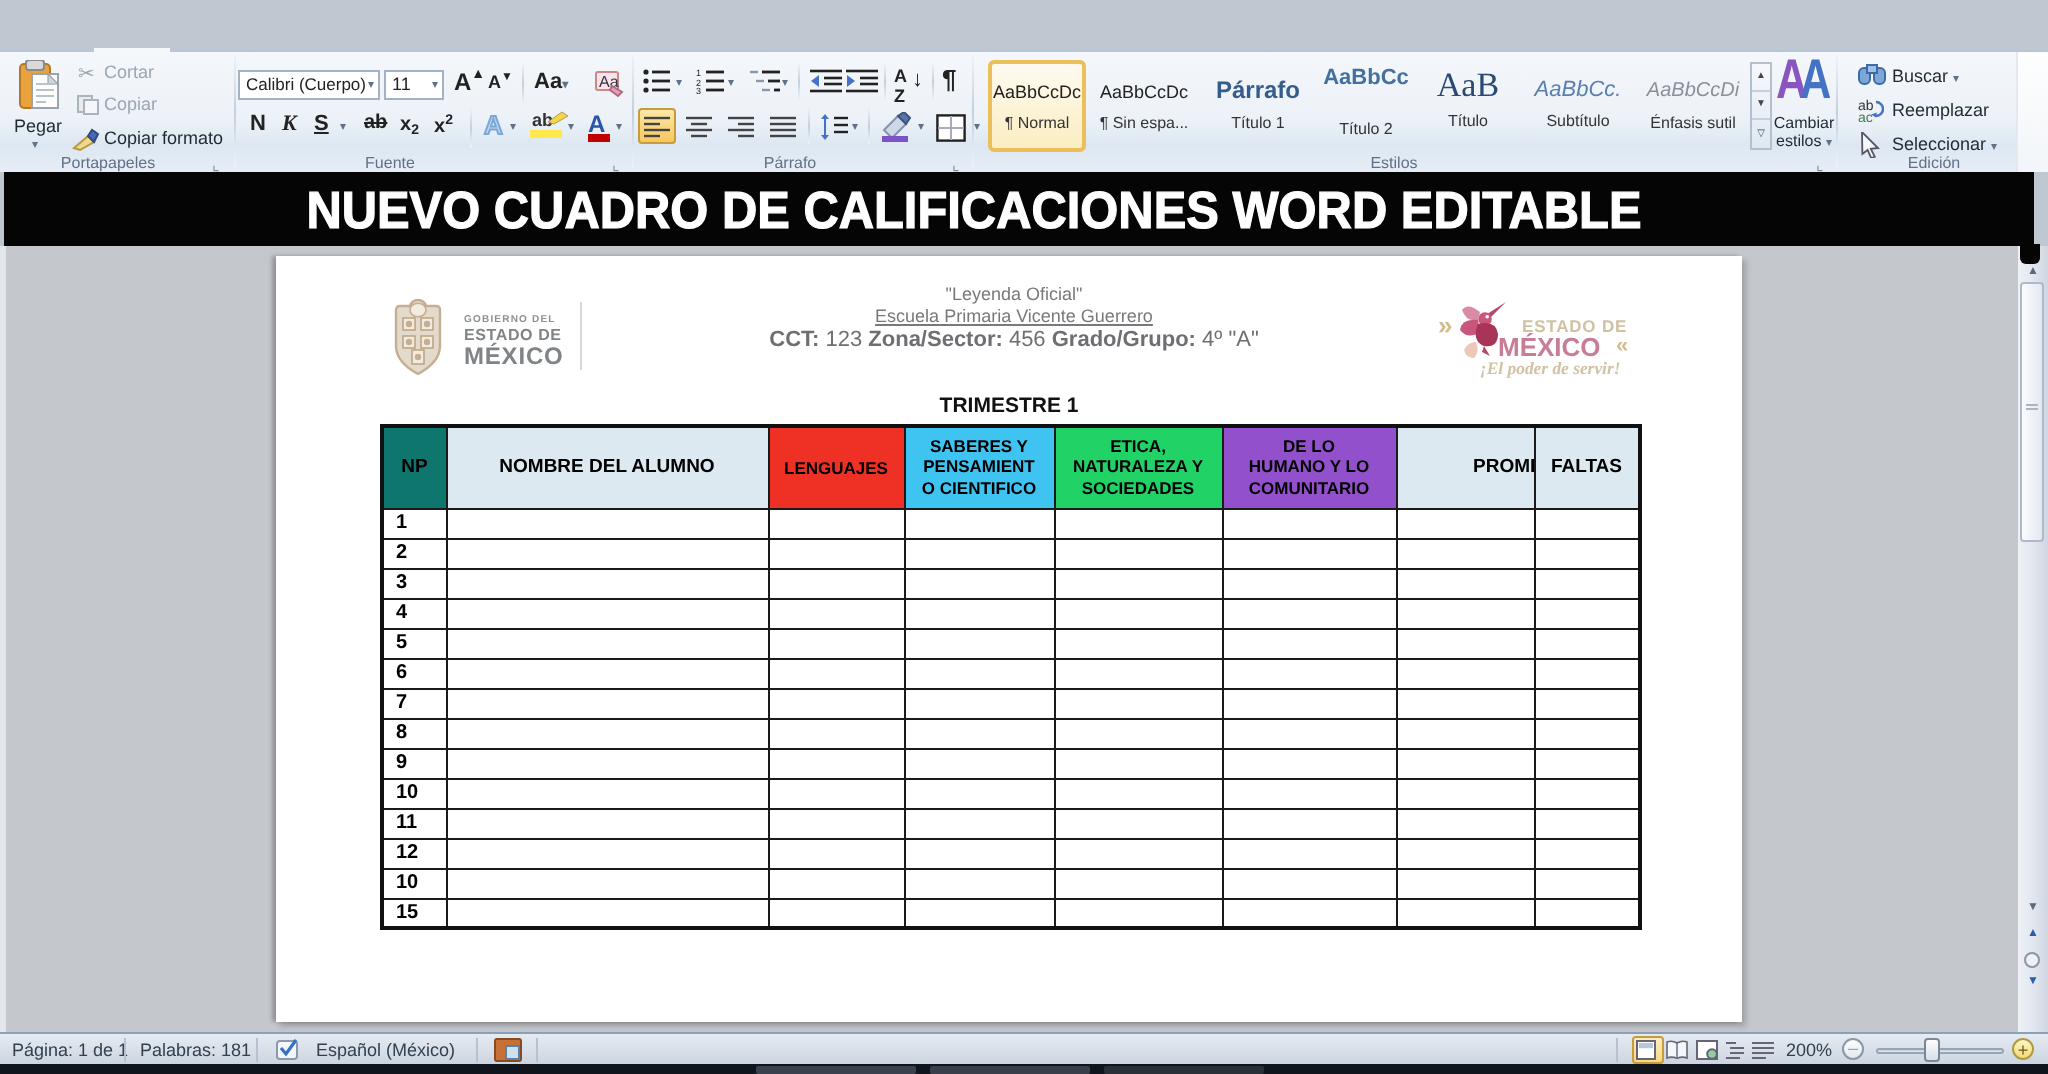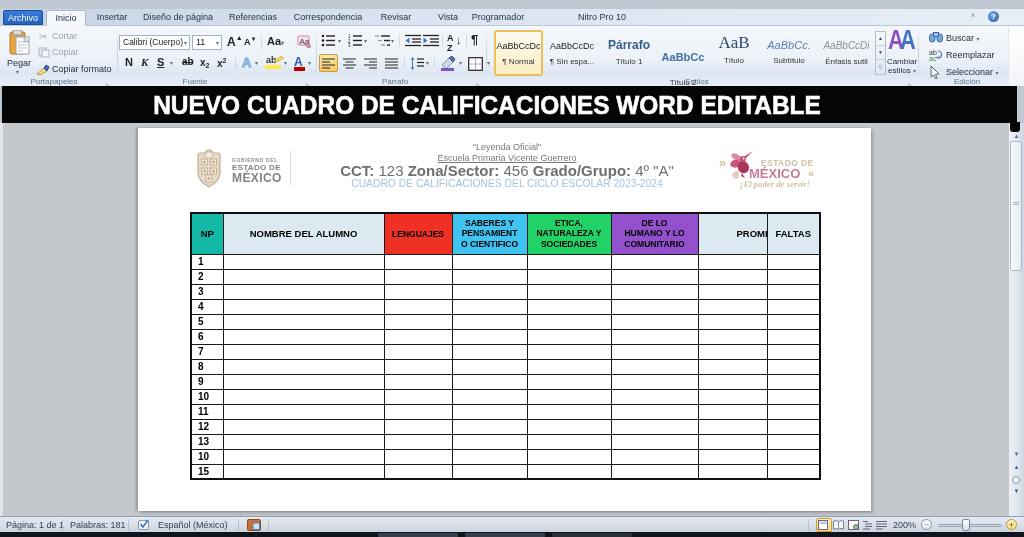--- a/index.html
+++ b/index.html
@@ -62,34 +62,20 @@
 
 
 #gridtable { border-collapse:collapse; table-layout:fixed; border:2px solid #111; }
 #gridtable td { border:1px solid #1a1a1a; font-size:9px; padding:0; overflow:hidden; }
 #gridtable tr:first-child td { border-width:1.5px; }
 </style>
 </head>
 <body>
 <div id="win">
 
-  <div class="abs" id="tabrow">
-    <div class="tab" id="tab-archivo">Archivo</div>
-    <div class="tab" id="tab-inicio">Inicio</div>
-    <div class="tab" style="left:92px;width:40px;">Insertar</div>
-    <div class="tab" style="left:138px;width:80px;">Diseño de página</div>
-    <div class="tab" style="left:224px;width:58px;">Referencias</div>
-    <div class="tab" style="left:288px;width:80px;">Correspondencia</div>
-    <div class="tab" style="left:374px;width:44px;">Revisar</div>
-    <div class="tab" style="left:430px;width:36px;">Vista</div>
-    <div class="tab" style="left:466px;width:64px;">Programador</div>
-    <div class="tab" style="left:564px;width:76px;">Nitro Pro 10</div>
-    <div class="abs" id="ribbon-min">˄</div>
-    <div class="abs" id="ribbon-help">?</div>
-  </div>
 
   <div class="abs" style="left:47px;top:24px;width:38px;height:2px;background:#f5f8fb;z-index:20;"></div>
   <div class="abs" id="ribbon">
     
     <svg class="abs" style="left:9px;top:4px;" width="22" height="27" viewBox="0 0 22 27">
       <rect x="1" y="2" width="15" height="22" rx="2" fill="#e8a33d" stroke="#b5762a"></rect>
       <rect x="4" y="0" width="9" height="5" rx="1.5" fill="#d9d9d9" stroke="#8a8a8a"></rect>
       <path d="M7 8 h12 l0 4 -4 -1 z" fill="#fff" stroke="#9aa4ad" stroke-width="0.6"></path>
       <rect x="7" y="7" width="13" height="17" fill="#fdfdfd" stroke="#9aa4ad"></rect>
       <path d="M15 7 l5 5 -5 0 z" fill="#cfd6dc" stroke="#9aa4ad" stroke-width="0.6"></path>
@@ -286,21 +272,21 @@
     </div>
     <div class="abs" style="left:548px;top:4px;width:48px;height:46px;">
       <div style="font-size:9px;color:#222;text-align:center;margin-top:11px;">AaBbCcDc</div>
       <div style="font-size:8px;color:#333;text-align:center;margin-top:6px;">¶ Sin espa...</div>
     </div>
     <div class="abs" style="left:606px;top:4px;width:46px;height:46px;">
       <div style="font-size:12px;font-weight:bold;color:#345d8c;text-align:center;margin-top:8px;">Párrafo</div>
       <div style="font-size:8px;color:#333;text-align:center;margin-top:5px;">Título 1</div>
     </div>
     <div class="abs" style="left:660px;top:4px;width:46px;height:46px;">
-      <div style="font-size:11px;font-weight:bold;color:#44709f;text-align:center;margin-top:21px;">AaBbCc</div>
+      <div style="font-size:11px;font-weight:bold;color:#44709f;text-align:center;margin-top:3px;">AaBbCc</div>
       <div style="font-size:8px;color:#333;text-align:center;margin-top:15px;">Título 2</div>
     </div>
     <div class="abs" style="left:712px;top:4px;width:44px;height:46px;">
       <div style="font-size:17px;color:#2a4a72;text-align:center;margin-top:3px;font-family:'Liberation Serif',serif;">AaB</div>
       <div style="font-size:8px;color:#333;text-align:center;margin-top:3px;">Título</div>
     </div>
     <div class="abs" style="left:820px;top:4px;width:53px;height:46px;">
       <div style="font-size:10px;font-style:italic;color:#8a9099;text-align:center;margin-top:10px;">AaBbCcDі</div>
       <div style="font-size:8px;color:#333;text-align:center;margin-top:6px;">Énfasis sutil</div>
     </div>
@@ -366,55 +352,55 @@
         <circle cx="14" cy="29.5" r="1.6" fill="#c5ae92"></circle>
       </svg>
       <div class="abs" style="left:94px;top:29px;font-size:5px;font-weight:bold;color:#8d9093;letter-spacing:0.6px;">GOBIERNO DEL</div>
       <div class="abs" style="left:94px;top:35px;font-size:8px;font-weight:bold;color:#808487;letter-spacing:0.3px;">ESTADO DE</div>
       <div class="abs" style="left:94px;top:43px;font-size:12px;font-weight:bold;color:#808487;letter-spacing:0.4px;">MÉXICO</div>
       <div class="abs" style="left:152px;top:23px;width:1px;height:34px;background:#d8d8d8;"></div>
 
       <div class="abs" style="left:179px;top:13.5px;width:380px;text-align:center;color:#77797c;line-height:11.5px;">
         <div style="font-size:9px;">"Leyenda Oficial"</div>
         <div style="font-size:9px;text-decoration:underline;">Escuela Primaria Vicente Guerrero</div>
-        <div style="font-size:15px;color:#6d6f72;"><b>CCT:</b> 123 <b>Zona/Sector:</b> 456 <b>Grado/Grupo:</b> 4º "A"</div>
-        <div style="font-size:10.3px;color:#a0c4e4;margin-top:1.5px;">CUADRO DE CALIFICACIONES DEL CICLO ESCOLAR 2023-2024</div>
+        <div style="font-size:11px;color:#6d6f72;"><b>CCT:</b> 123 <b>Zona/Sector:</b> 456 <b>Grado/Grupo:</b> 4º "A"</div>
       </div>
 
       <div class="abs" style="left:581px;top:27px;font-size:13px;font-weight:bold;color:#d2bd8e;">»</div>
       <svg class="abs" style="left:592px;top:21px;" width="25" height="31" viewBox="0 0 25 31">
         <path d="M12 9 L23 2 L14 11 Z" fill="#b5486a"></path>
         <circle cx="12.5" cy="10.5" r="3.4" fill="#c8577b"></circle>
         <circle cx="13.6" cy="9.4" r="0.9" fill="#fff"></circle>
         <path d="M10 7 Q4 2 1 6 Q3 12 9 11 Z" fill="#d98ca4"></path>
         <path d="M9 11 Q1 10 0 16 Q4 21 10 17 Z" fill="#c8577b"></path>
         <path d="M9 13 Q18 11 19 18 Q19 25 12 24 Q7 22 8 16 Z" fill="#a83558"></path>
         <path d="M8 22 Q10 27 7 30 Q3 30 2 26 Q4 22 8 22 Z" fill="#ecc8b8"></path>
         <path d="M12 24 L15 29 L11 27 Z" fill="#b5486a"></path>
       </svg>
       <div class="abs" style="left:623px;top:29.5px;font-size:8.5px;font-weight:bold;color:#d0c1a2;letter-spacing:0.4px;">ESTADO DE</div>
       <div class="abs" style="left:611px;top:38px;font-size:13px;font-weight:bold;color:#c87c95;">MÉXICO</div>
       <div class="abs" style="left:670px;top:38.5px;font-size:11px;font-weight:bold;color:#d2bd8e;">«</div>
       <div class="abs" style="left:602px;top:51px;font-size:8.7px;font-style:italic;font-weight:bold;color:#d0c2a2;font-family:'Liberation Serif',serif;">¡El poder de servir!</div>
 
+      <div class="abs" style="left:52px;top:69px;width:629px;text-align:center;font-size:10.5px;font-weight:bold;color:#111;">TRIMESTRE 1</div>
 
       <table id="gridtable" class="abs" style="left:52px;top:84px;width:629px;">
         <colgroup>
             <col style="width:32px">
             <col style="width:161px">
             <col style="width:68px">
             <col style="width:75px">
             <col style="width:84px">
             <col style="width:87px">
             <col style="width:69px">
             <col style="width:53px">
           </colgroup>
         <tbody>
             <tr style="height:41px;">
-          <td style="background:#14b8a6;text-align:center;font-weight:bold;font-size:9.5px;">NP</td>
+          <td style="background:#0f766e;text-align:center;font-weight:bold;font-size:9.5px;">NP</td>
           <td style="background:#dce9f1;text-align:center;font-weight:bold;font-size:9.5px;">NOMBRE DEL ALUMNO</td>
           <td style="background:#ee3124;text-align:center;font-weight:bold;font-size:8.5px;">LENGUAJES</td>
           <td style="background:#3fc3f0;text-align:center;font-weight:bold;font-size:8.5px;line-height:1.25;">SABERES Y<br>PENSAMIENT<br>O CIENTIFICO</td>
           <td style="background:#21d366;text-align:center;font-weight:bold;font-size:8.5px;line-height:1.25;">ETICA,<br>NATURALEZA Y<br>SOCIEDADES</td>
           <td style="background:#9250cd;text-align:center;font-weight:bold;font-size:8.5px;line-height:1.25;">DE LO<br>HUMANO Y LO<br>COMUNITARIO</td>
           <td style="background:#dce9f1;text-align:center;font-weight:bold;font-size:9.5px;padding-left:38px;">PROMEDIO</td>
           <td style="background:#dce9f1;text-align:center;font-weight:bold;font-size:9.5px;">FALTAS</td>
         </tr>
         <tr style="height:15px;">
               <td style="font-weight:bold;padding-left:6px;font-size:10px;">1</td>
@@ -521,30 +507,20 @@
               <td></td>
               <td></td>
               <td></td>
               <td></td>
               <td></td>
               <td></td>
               <td></td>
             </tr>
         <tr style="height:15px;">
               <td style="font-weight:bold;padding-left:6px;font-size:10px;">12</td>
-              <td></td>
-              <td></td>
-              <td></td>
-              <td></td>
-              <td></td>
-              <td></td>
-              <td></td>
-            </tr>
-        <tr style="height:15px;">
-              <td style="font-weight:bold;padding-left:6px;font-size:10px;">13</td>
               <td></td>
               <td></td>
               <td></td>
               <td></td>
               <td></td>
               <td></td>
               <td></td>
             </tr>
         <tr style="height:15px;">
               <td style="font-weight:bold;padding-left:6px;font-size:10px;">10</td>

